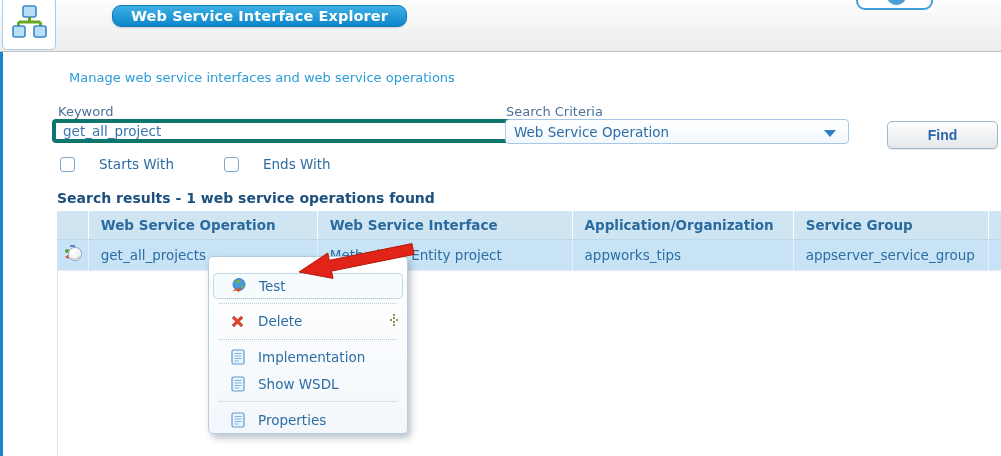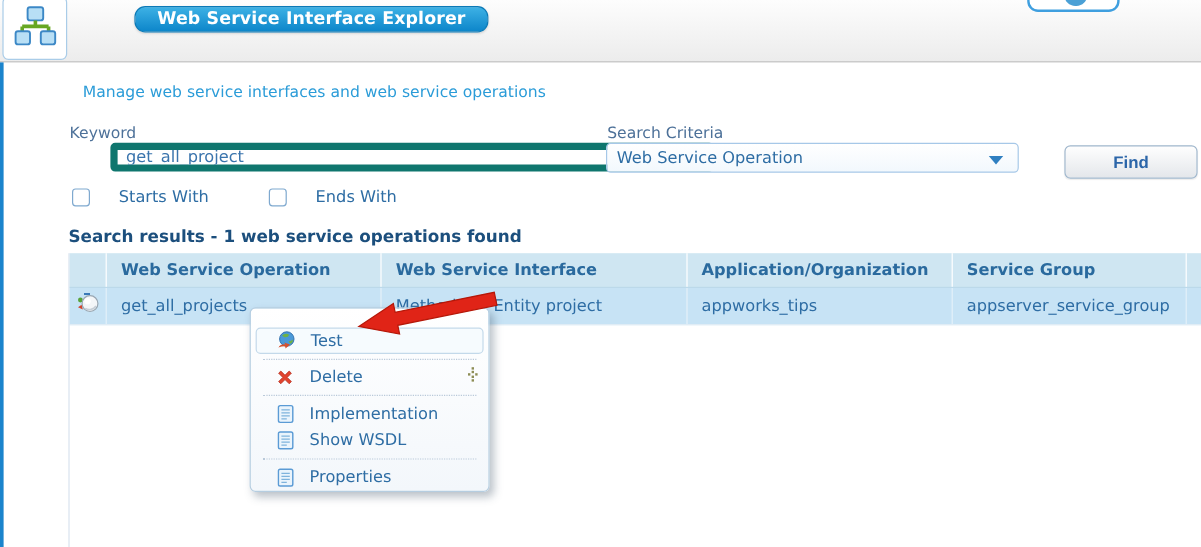--- a/index.html
+++ b/index.html
@@ -23,22 +23,22 @@
     background:#fff; border:2px solid #3f9fdf; border-radius:0 0 9px 9px; }
   .collapsed-dot { position:absolute; left:29px; top:2px; width:19px; height:9px;
     background:#4aa0d6; border-radius:0 0 10px 10px; }
 
   
   .left-line { position:absolute; left:0; top:52px; width:3px; height:404px; background:#1b84cc; }
 
   
   .field-label { position:absolute; font-size:13px; color:#4d7199; }
   .keyword-input { position:absolute; left:52px; top:119px; width:503px; height:24px;
-    border:6px solid #0f766e; border-radius:4px; padding:0 7px;
-    font-family:inherit; font-size:13.5px; color:#3a74ad; background:#fff; outline:none;margin-left:40px; }
+    border:4px solid #0f766e; border-radius:4px; padding:0 7px;
+    font-family:inherit; font-size:13.5px; color:#3a74ad; background:#fff; outline:none; }
   .dropdown { position:absolute; left:505px; top:119px; width:344px; height:25px;
     border:1px solid #a6c8e8; border-radius:4px; background:linear-gradient(#ffffff,#f2f8fd);
     display:flex; align-items:center; padding:0 8px; font-size:13.5px; color:#2e6da4; cursor:pointer; }
   .dd-arrow { position:absolute; right:12px; top:10px; width:0; height:0;
     border-left:6px solid transparent; border-right:6px solid transparent;
     border-top:7px solid #2f7fc1; }
   .find-btn { position:absolute; left:887px; top:121px; width:111px; height:28px;
     border:1px solid #9fb6cc; border-radius:5px;
     background:linear-gradient(#fefefe,#e4e7eb); color:#2c66a9;
     font-family:Liberation Sans, sans-serif; font-size:14px; font-weight:bold; cursor:pointer;
@@ -56,21 +56,21 @@
   .th { display:flex; align-items:center; padding-left:12px; font-size:13.5px;
     font-weight:bold; color:#2a6a9e; border-left:1px solid #ffffff; overflow:hidden; white-space:nowrap; }
   .trow { display:flex; height:31px; background:#c7e3f5; border-bottom:1px solid #e0ecf5; }
   .td { display:flex; align-items:center; padding-left:12px; font-size:13.5px;
     color:#2e6da4; border-left:1px solid #e4f1f9; overflow:hidden; white-space:nowrap; }
   .c-icon { width:30px; border-left:none; padding-left:0; justify-content:center; }
   .c-op { width:231px; } .c-if { width:257px; } .c-app { width:223px; }
   .c-sg { width:197px; } .c-x { flex:1; }
 
   
-  .ctx-menu { position:absolute; left:208px; top:256px; width:200px; height:154px;
+  .ctx-menu { position:absolute; left:208px; top:256px; width:200px; height:178px;
     background:linear-gradient(#ffffff,#f3f7fb); border:1px solid #b5cde0;
     border-radius:5px; box-shadow:3px 4px 7px rgba(60,80,100,.35); z-index:5;
     display:flex; flex-direction:column; padding-top:16px; }
   .mi { display:flex; align-items:center; gap:12px; height:28px; padding:0 8px 0 20px;
     font-size:13.5px; color:#2e6da4; cursor:pointer; position:relative; }
   .mi.hl { margin:0 4px; padding-left:16px; height:27px; background:#f6fbfe;
     border:1px solid #c3d9ea; border-radius:4px; }
   .mi .grow { flex:1; }
   .msep { border-top:1px dotted #b9c9d9; margin:4px 10px; }
   .mi-ic { width:17px; height:17px; display:flex; align-items:center; justify-content:center; }

